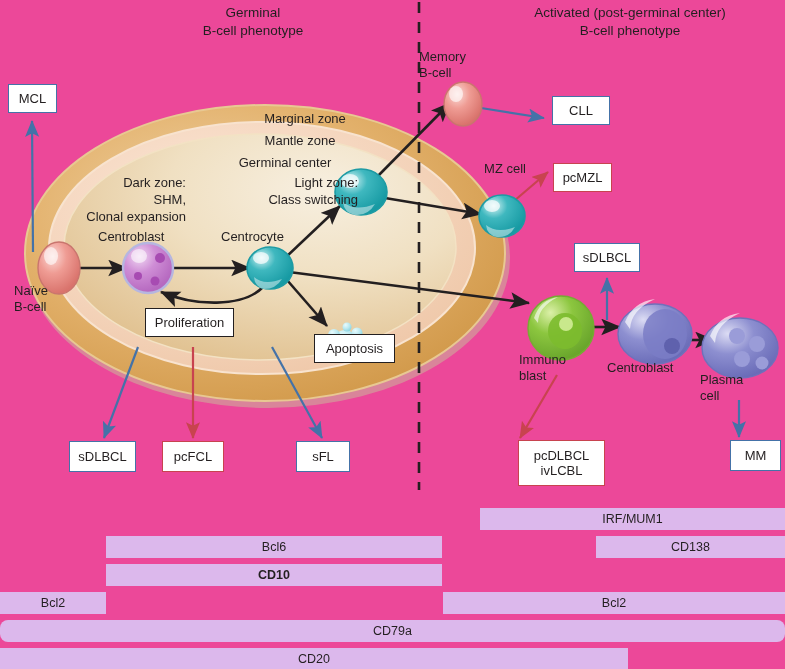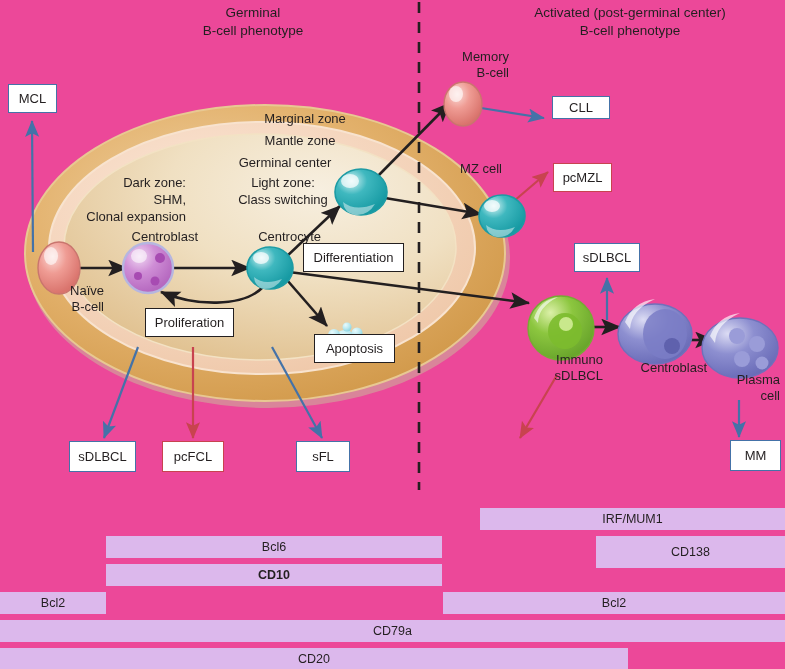--- a/index.html
+++ b/index.html
@@ -31,21 +31,21 @@
   
   .zone-label {
     position: absolute;
     font-size: 13px;
     color: #231f20;
     white-space: pre-line;
     line-height: 1.32;
   }
   .zone-center { text-align: center; }
   .zone-right  { text-align: right; }
-  .zone-left   { text-align: center; }
+  .zone-left   { text-align: right; }
 
   
   .dbox {
     position: absolute;
     box-sizing: border-box;
     background: #ffffff;
     display: flex;
     align-items: center;
     justify-content: center;
     font-size: 13px;
@@ -56,21 +56,21 @@
   }
   .dbox.blue { border: 1.6px solid #4472a8; }
   .dbox.red  { border: 1.6px solid #c8434f; }
   .dbox.black{ border: 1.6px solid #231f20; }
 
   
   .cell-caption {
     position: absolute;
     font-size: 13px;
     color: #231f20;
-    text-align: right;
+    text-align: left;
     line-height: 1.22;
     white-space: pre-line;
   }
 
   
   .marker-bar {
     position: absolute;
     background: #dcb8ec;
     display: flex;
     align-items: center;
@@ -277,58 +277,59 @@
 Class switching</div>
   <div class="zone-label zone-left" style="left:436px; top:160px; width:90px;">MZ cell</div>
 
   <div class="cell-caption" style="left:14px; top:283px; width:90px;">Naïve
 B-cell</div>
   <div class="cell-caption" style="left:98px; top:229px; width:100px;">Centroblast</div>
   <div class="cell-caption" style="left:221px; top:229px; width:100px;">Centrocyte</div>
   <div class="cell-caption" style="left:419px; top:49px; width:90px;">Memory
 B-cell</div>
   <div class="cell-caption" style="left:519px; top:352px; width:84px;">Immuno
-sDLBCL</div>
+blast</div>
   <div class="cell-caption" style="left:607px; top:360px; width:100px;">Centroblast</div>
   <div class="cell-caption" style="left:700px; top:372px; width:80px;">Plasma
 cell</div>
 
-  <div class="dbox black" style="left:303px; top:243px; width:101px; height:29px;">Differentiation</div>
   <div class="dbox black" style="left:145px; top:308px; width:89px; height:29px;">Proliferation</div>
   <div class="dbox black" style="left:314px; top:334px; width:81px; height:29px;">Apoptosis</div>
 
   <div class="dbox blue" style="left:8px; top:84px; width:49px; height:29px;">MCL</div>
-  <div class="dbox blue" style="left:552px; top:96px; width:58px; height:23px;">CLL</div>
+  <div class="dbox blue" style="left:552px; top:96px; width:58px; height:29px;">CLL</div>
   <div class="dbox red" style="left:553px; top:163px; width:59px; height:29px;">pcMZL</div>
   <div class="dbox blue" style="left:574px; top:243px; width:66px; height:29px;">sDLBCL</div>
   <div class="dbox blue" style="left:69px; top:441px; width:67px; height:31px;">sDLBCL</div>
   <div class="dbox red" style="left:162px; top:441px; width:62px; height:31px;">pcFCL</div>
   <div class="dbox blue" style="left:296px; top:441px; width:54px; height:31px;">sFL</div>
+  <div class="dbox red" style="left:518px; top:440px; width:87px; height:46px;">pcDLBCL
+ivLCBL</div>
   <div class="dbox blue" style="left:730px; top:440px; width:51px; height:31px;">MM</div>
 
   <div id="marker-layer">
       <div class="marker-bar" style="left: 480px; top: 508px; width: 305px; height: 22px; background: rgb(220, 184, 236);">
         <span>IRF/MUM1</span>
       </div>
       <div class="marker-bar" style="left: 106px; top: 536px; width: 336px; height: 22px; background: rgb(220, 184, 236);">
         <span>Bcl6</span>
       </div>
-      <div class="marker-bar" style="left: 596px; top: 536px; width: 189px; height: 32px; background: rgb(220, 184, 236);">
+      <div class="marker-bar" style="left: 596px; top: 536px; width: 189px; height: 22px; background: rgb(220, 184, 236);">
         <span>CD138</span>
       </div>
       <div class="marker-bar" style="left: 106px; top: 564px; width: 336px; height: 22px; background: rgb(220, 184, 236); font-weight: bold;">
         <span>CD10</span>
       </div>
       <div class="marker-bar" style="left: 0px; top: 592px; width: 106px; height: 22px; background: rgb(220, 184, 236);">
         <span>Bcl2</span>
       </div>
       <div class="marker-bar" style="left: 443px; top: 592px; width: 342px; height: 22px; background: rgb(220, 184, 236);">
         <span>Bcl2</span>
       </div>
-      <div class="marker-bar" style="left: 0px; top: 620px; width: 785px; height: 22px; background: rgb(220, 184, 236);">
+      <div class="marker-bar" style="left: 0px; top: 620px; width: 785px; height: 22px; background: rgb(220, 184, 236); border-radius: 8px;">
         <span>CD79a</span>
       </div>
       <div class="marker-bar" style="left: 0px; top: 648px; width: 628px; height: 21px; background: rgb(220, 184, 236);">
         <span>CD20</span>
       </div>
     </div>
 
 </div>
 
 </body></html>

